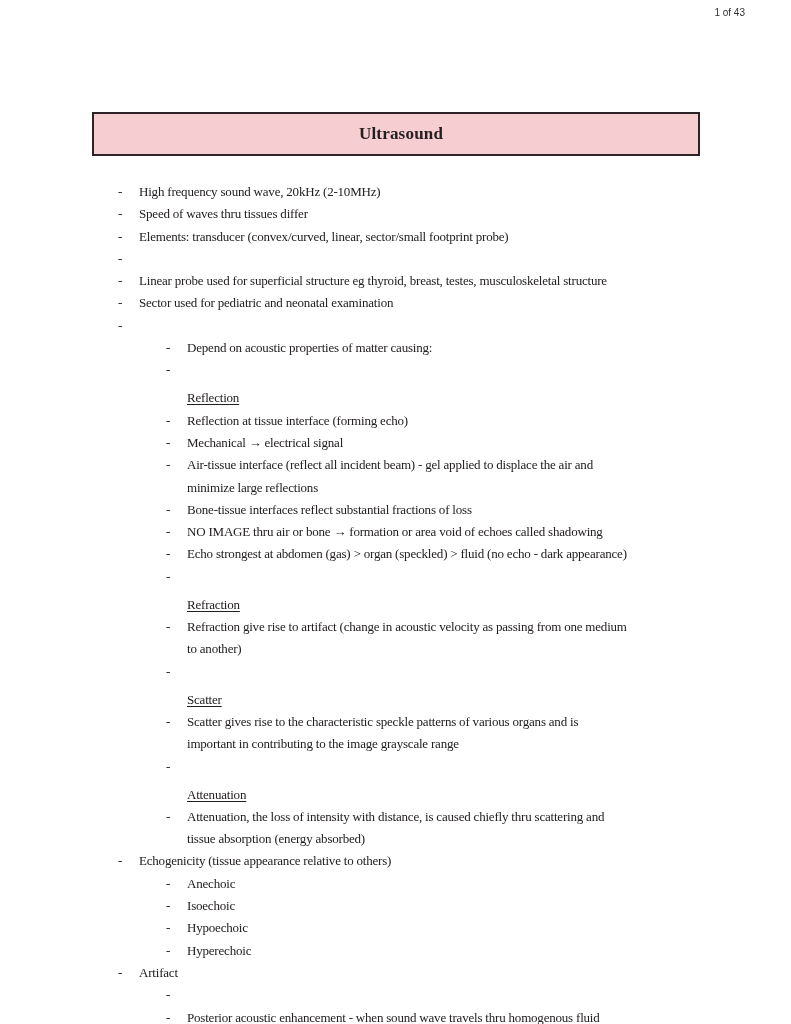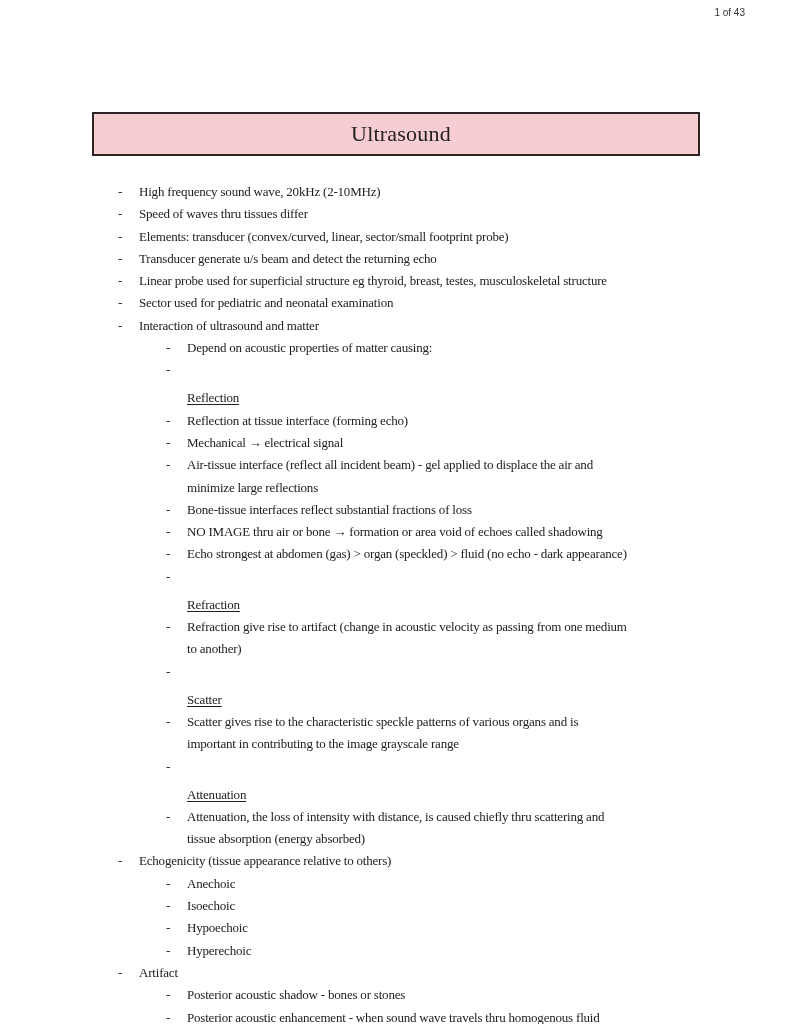--- a/index.html
+++ b/index.html
@@ -27,22 +27,22 @@
   .title-box{
     position:absolute;
     left:92px;top:112px;
     width:604px;height:40px;
     background:var(--title-bg);
     border:2px solid var(--title-border);
     display:flex;align-items:center;justify-content:center;
     box-sizing:content-box;
   }
   .title-text{
-    font-weight:normal;
-    font-size:22px;
+    font-weight:bold;
+    font-size:17px;
     letter-spacing:0.2px;
     margin-left:10px;
   }
   .notes{
     position:absolute;
     left:0;top:181px;
     width:702px;
   }
   .item{
     display:flex;
@@ -73,33 +73,31 @@
     <div class="item l1">
       <span class="dash">-</span>
       <span class="note-text">Speed of waves thru tissues differ</span>
     </div>
     <div class="item l1">
       <span class="dash">-</span>
       <span class="note-text">Elements: transducer (convex/curved, linear, sector/small footprint probe)</span>
     </div>
     <div class="item l1">
       <span class="dash">-</span>
-      <span class="note-text">Transducer generate u/s beam and detect the returning echo</span>
     </div>
     <div class="item l1">
       <span class="dash">-</span>
       <span class="note-text">Linear probe used for superficial structure eg thyroid, breast, testes, musculoskeletal structure</span>
     </div>
     <div class="item l1">
       <span class="dash">-</span>
       <span class="note-text">Sector used for pediatric and neonatal examination</span>
     </div>
     <div class="item l1">
       <span class="dash">-</span>
-      <span class="note-text">Interaction of ultrasound and matter</span>
     </div>
     <div class="item l2">
       <span class="dash">-</span>
       <span class="note-text">Depend on acoustic properties of matter causing:</span>
     </div>
     <div class="item l2 underline">
       <span class="dash">-</span>
       <span class="note-text">Reflection</span>
     </div>
     <div class="item l2">
@@ -173,19 +171,18 @@
     <div class="item l2">
       <span class="dash">-</span>
       <span class="note-text">Hyperechoic</span>
     </div>
     <div class="item l1">
       <span class="dash">-</span>
       <span class="note-text">Artifact</span>
     </div>
     <div class="item l2">
       <span class="dash">-</span>
-      <span class="note-text">Posterior acoustic shadow - bones or stones</span>
     </div>
     <div class="item l2">
       <span class="dash">-</span>
       <span class="note-text">Posterior acoustic enhancement - when sound wave travels thru homogenous fluid</span>
     </div>
   </div>
 
 </body></html>

